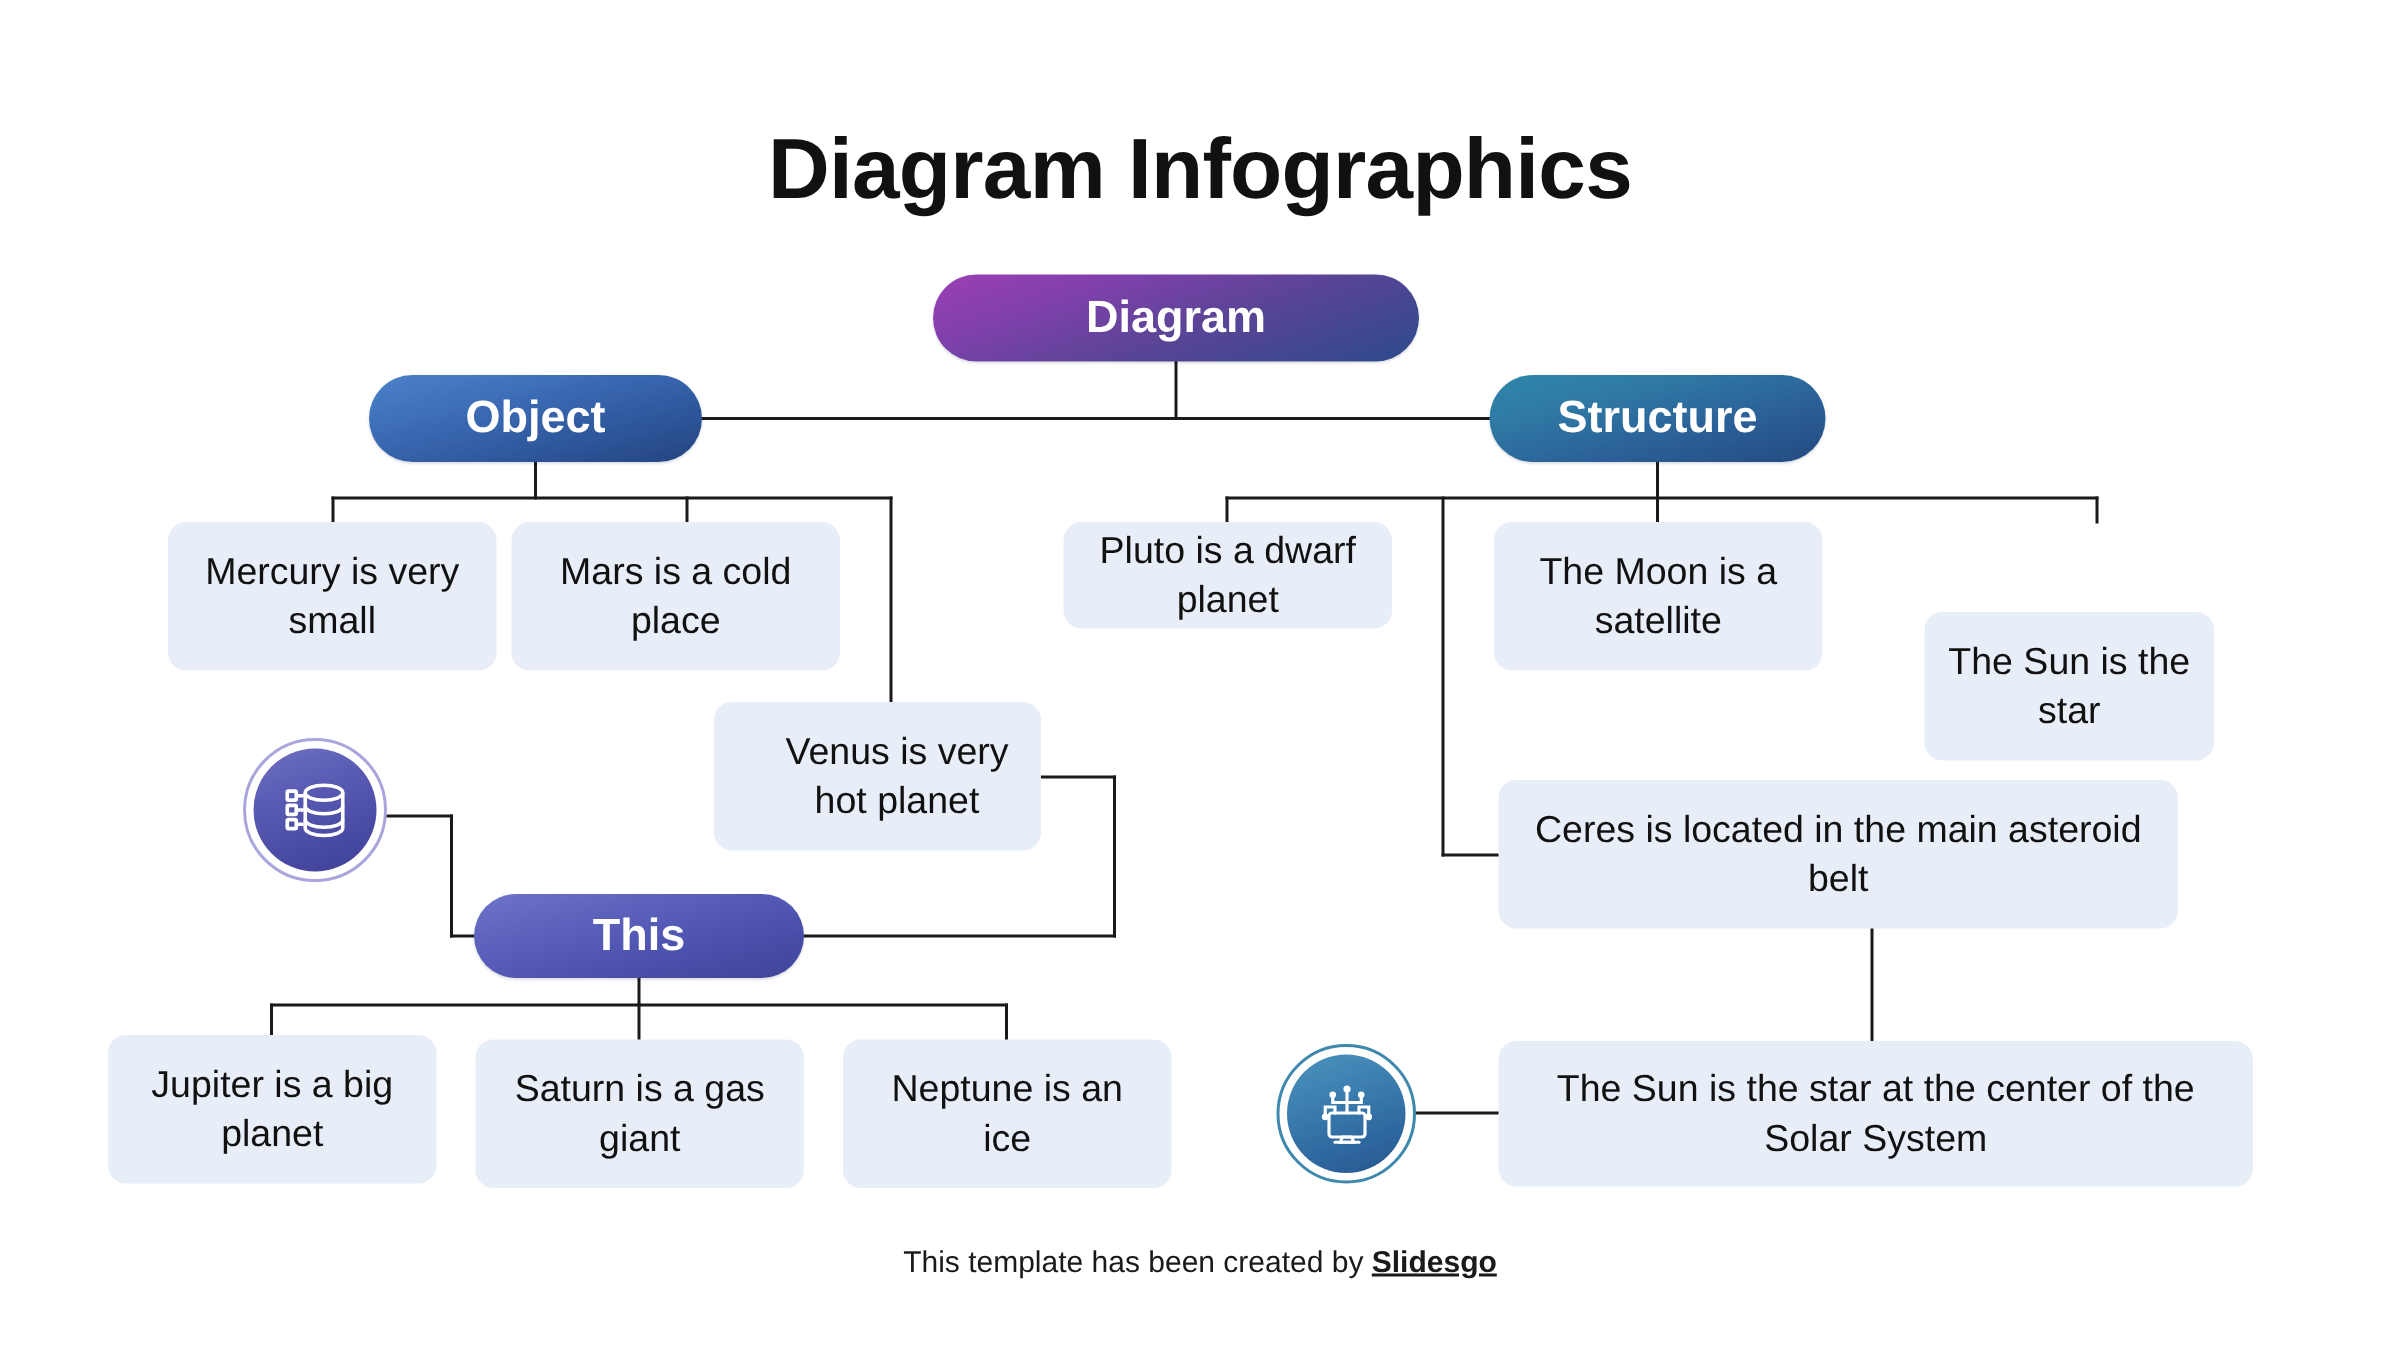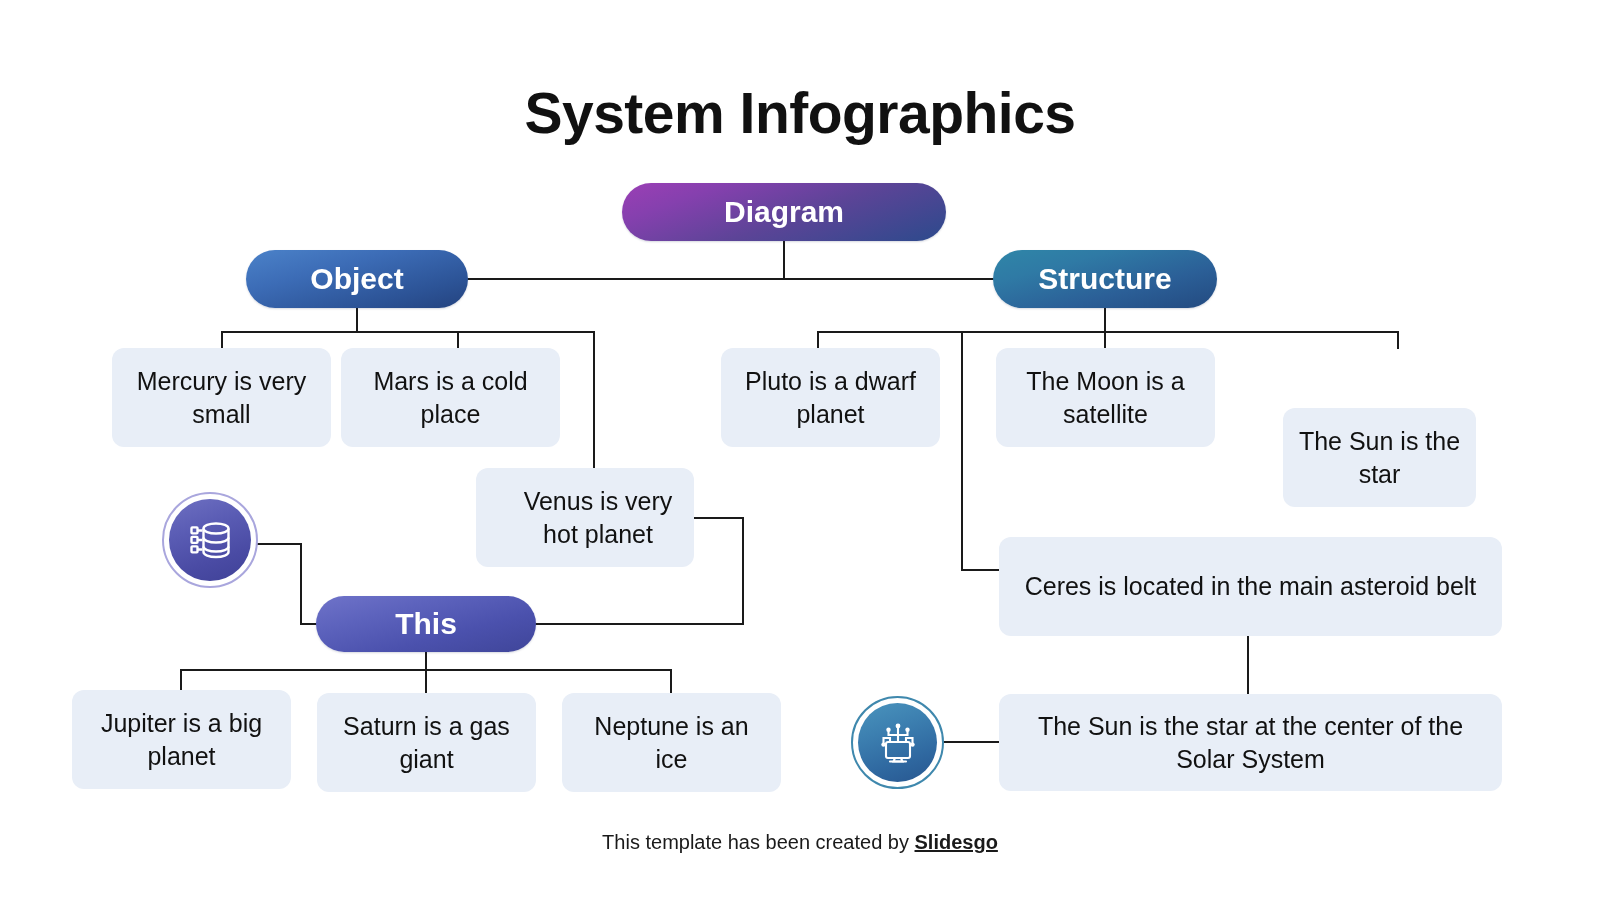--- a/index.html
+++ b/index.html
@@ -184,21 +184,21 @@
 
       <line x1="962" y1="332" x2="962" y2="570"></line>
       <line x1="962" y1="570" x2="999" y2="570"></line>
 
       <line x1="1248" y1="618" x2="1248" y2="694"></line>
 
       <line x1="944" y1="742" x2="999" y2="742"></line>
     </g>
   </svg>
 
-  <div class="page-title">System Infographics</div>
+  <div class="page-title">Diagram Infographics</div>
 
   <div class="pill pill-diagram">
     <span>Diagram</span>
   </div>
 
   <div class="pill pill-object">
     <span>Object</span>
   </div>
 
   <div class="pill pill-structure">
@@ -226,33 +226,33 @@
   </div>
 
   <div class="card" style="left:317px; top:693px; width:219px; height:99px;">
     <span>Saturn is a gas giant</span>
   </div>
 
   <div class="card" style="left:562px; top:693px; width:219px; height:99px;">
     <span>Neptune is an ice</span>
   </div>
 
-  <div class="card" style="left:709px; top:348px; width:219px; height:99px;margin-left:12px;">
+  <div class="card" style="left:709px; top:348px; width:219px; height:71px;">
     <span>Pluto is a dwarf planet</span>
   </div>
 
   <div class="card" style="left:996px; top:348px; width:219px; height:99px;">
     <span>The Moon is a satellite</span>
   </div>
 
   <div class="card" style="left:1283px; top:360px; width:193px; height:99px;margin-top:48px;">
     <span>The Sun is the star</span>
   </div>
 
-  <div class="card" style="left:999px; top:520px; width:503px; height:99px;margin-top:17px;">
+  <div class="card" style="left:999px; top:520px; width:453px; height:99px;">
     <span>Ceres is located in the main asteroid belt</span>
   </div>
 
   <div class="card" style="left:999px; top:694px; width:503px; height:97px;">
     <span>The Sun is the star at the center of the Solar System</span>
   </div>
 
   <div class="icon-circle icon-db">
     <div class="disc">
       <svg width="52" height="52" viewBox="0 0 52 52">

